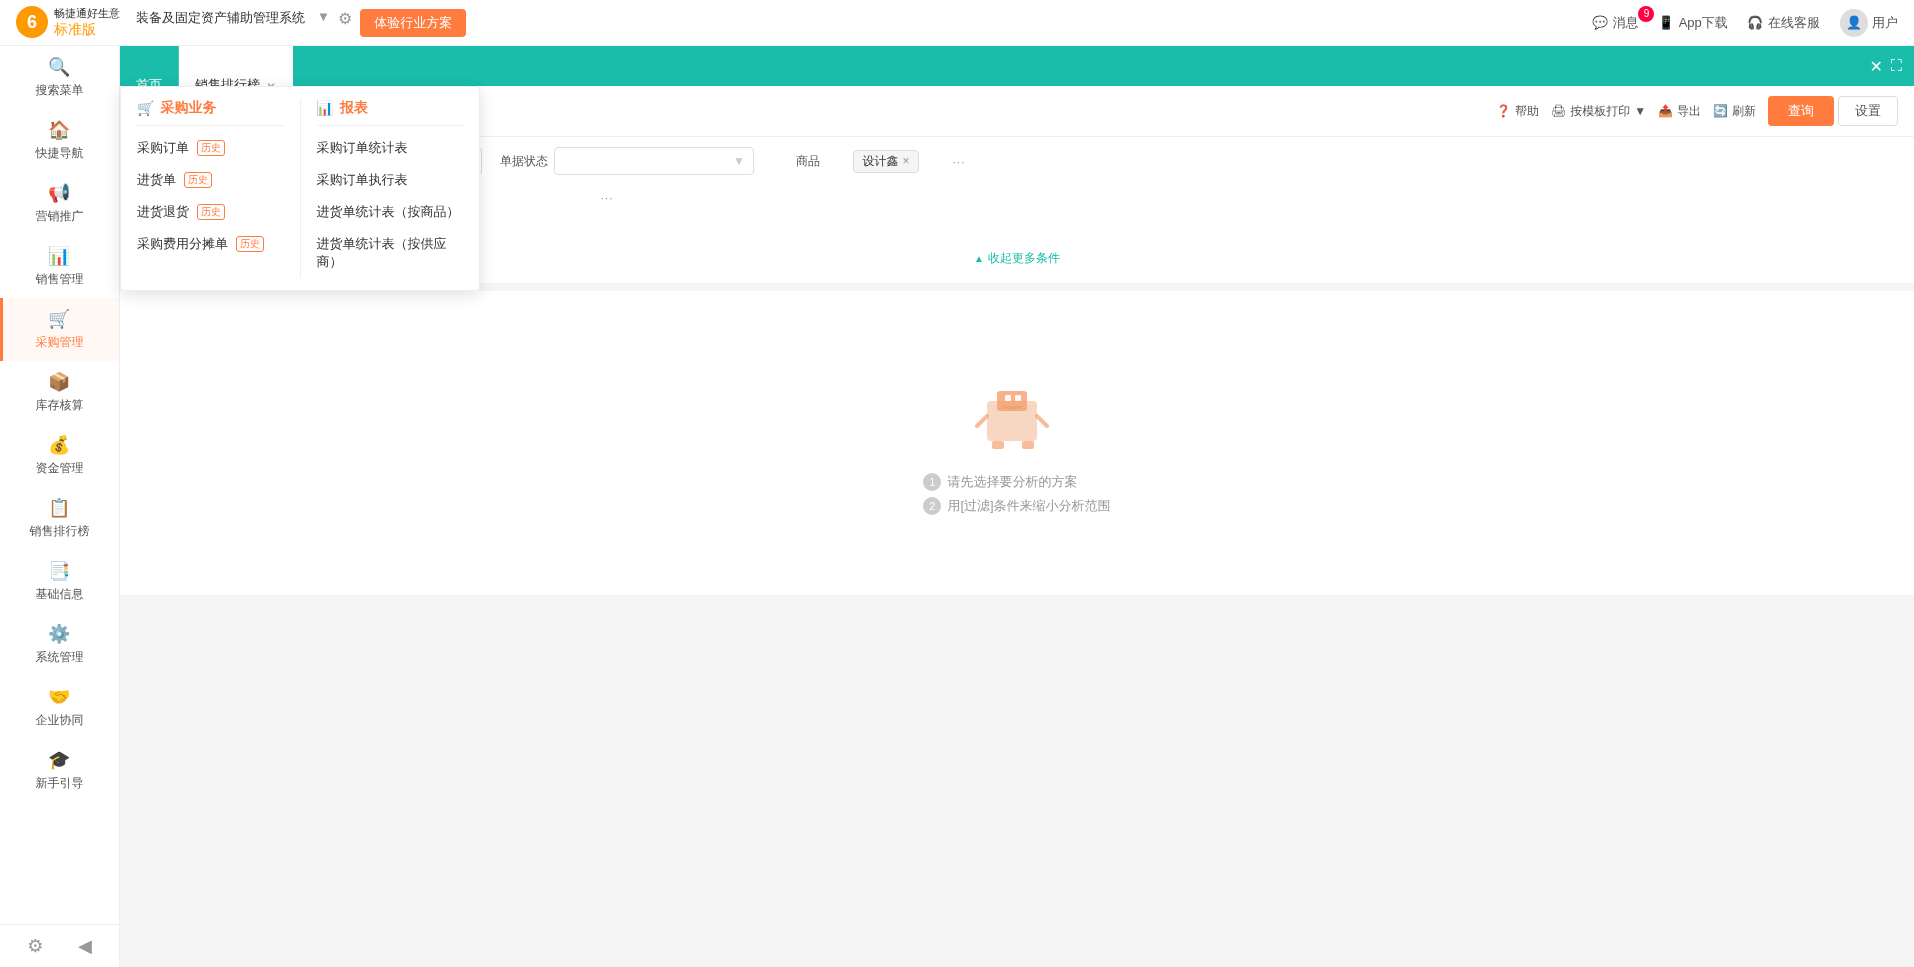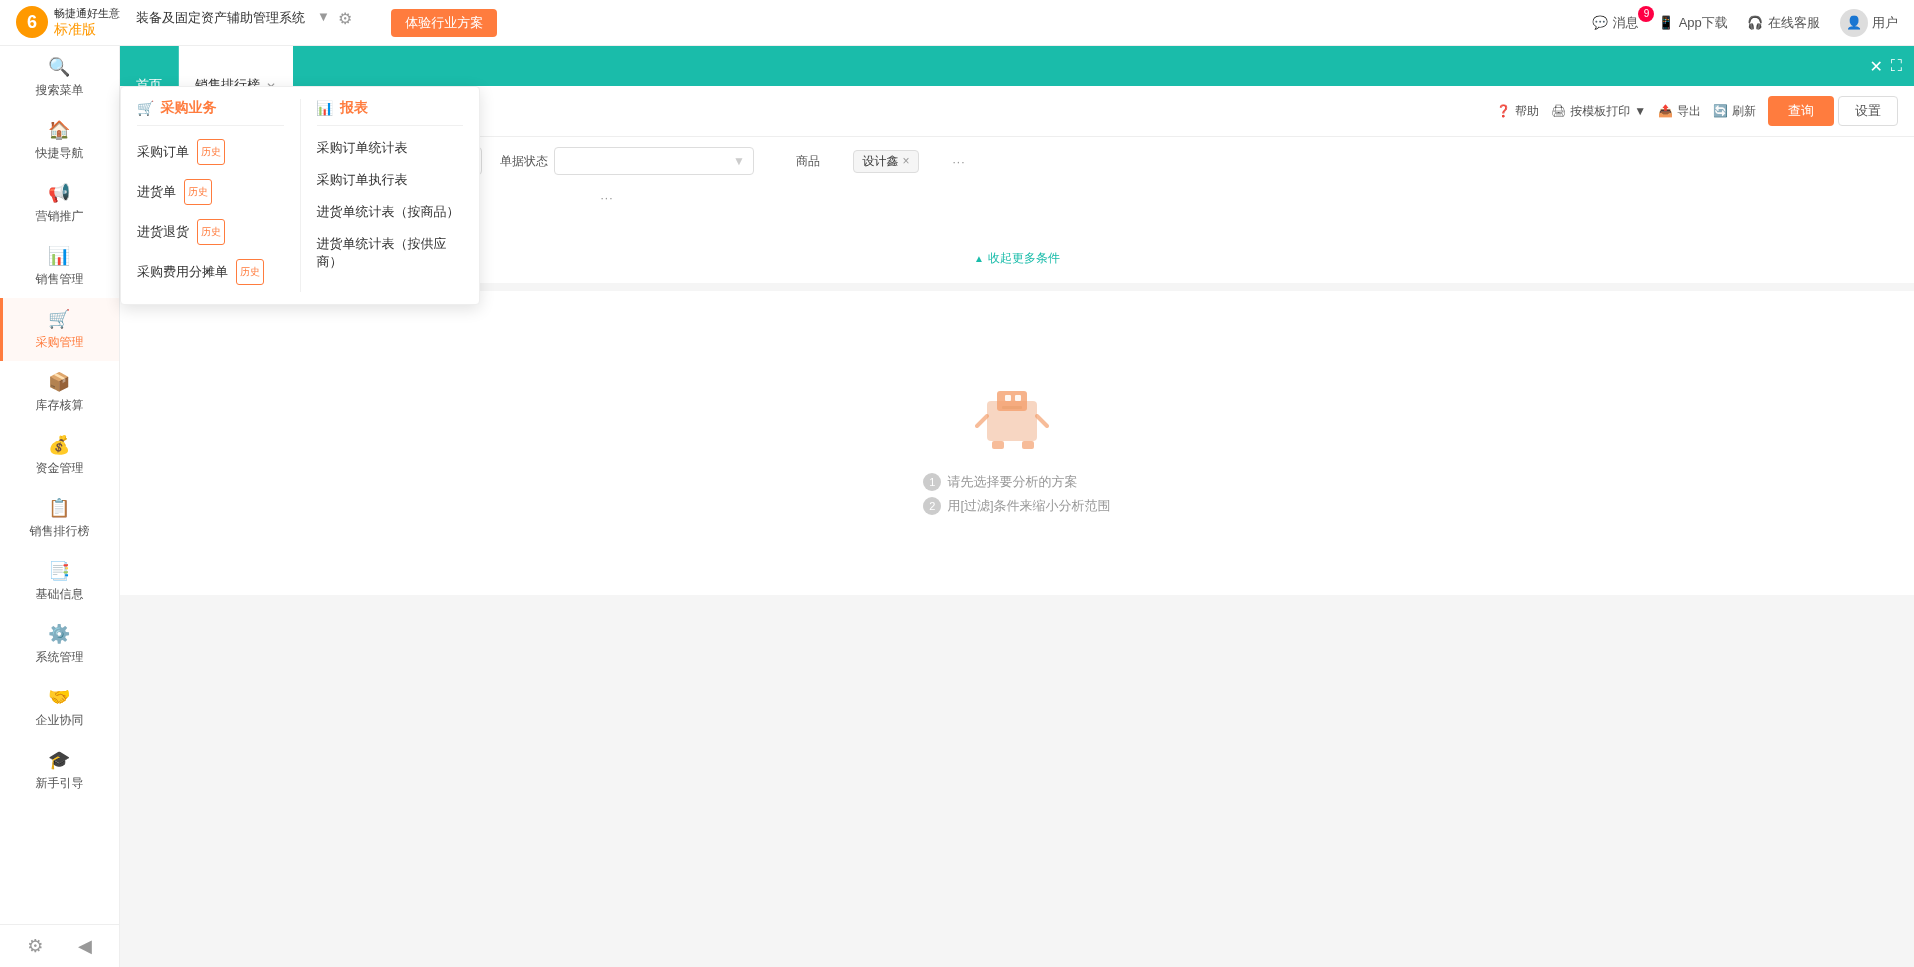--- a/index.html
+++ b/index.html
@@ -41,21 +41,20 @@
     .sys-dropdown { color: #999; cursor: pointer; margin-left: 4px; }
     .gear-icon { color: #999; cursor: pointer; font-size: 16px; }
     .trial-btn {
       background: #ff7c3e;
       color: #fff;
       border: none;
       border-radius: 4px;
       padding: 5px 14px;
       font-size: 13px;
       cursor: pointer;
-      margin-left: 31px;
     }
     .topbar-right {
       display: flex;
       align-items: center;
       gap: 20px;
       color: #555;
       font-size: 13px;
     }
     .topbar-right-item {
       display: flex; align-items: center; gap: 4px; cursor: pointer; color: #555;
@@ -249,21 +248,21 @@
       padding-bottom: 8px; margin-bottom: 6px;
       border-bottom: 1px solid #f0f0f0;
     }
     .dropdown-col-title.report { color: #ff7c3e; }
     .dropdown-item {
       display: flex; align-items: center; gap: 8px;
       padding: 7px 0; font-size: 13px; color: #333; cursor: pointer;
     }
     .history-tag {
       border: 1px solid #ff7c3e; color: #ff7c3e; border-radius: 3px;
-      font-size: 10px; padding: 12px 3px; height: 16px; display: flex; align-items: center;
+      font-size: 10px; padding: 0 3px; height: 16px; display: flex; align-items: center;
     }
     .divider-v {
       width: 1px; background: #f0f0f0; margin: 0 0;
     }
   </style>
 </head>
 <body>
 
 <div class="topbar">
   <div class="topbar-logo">

